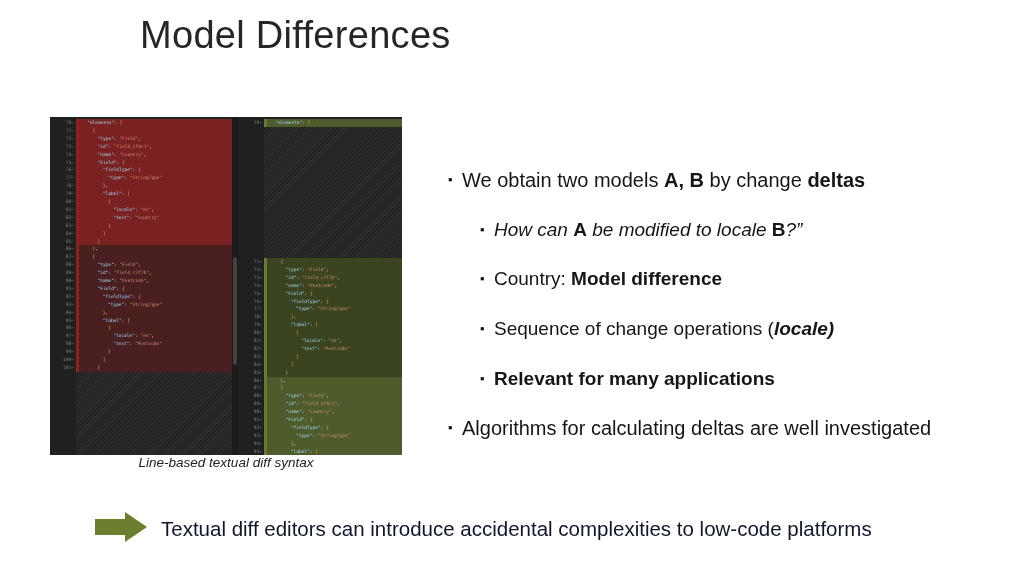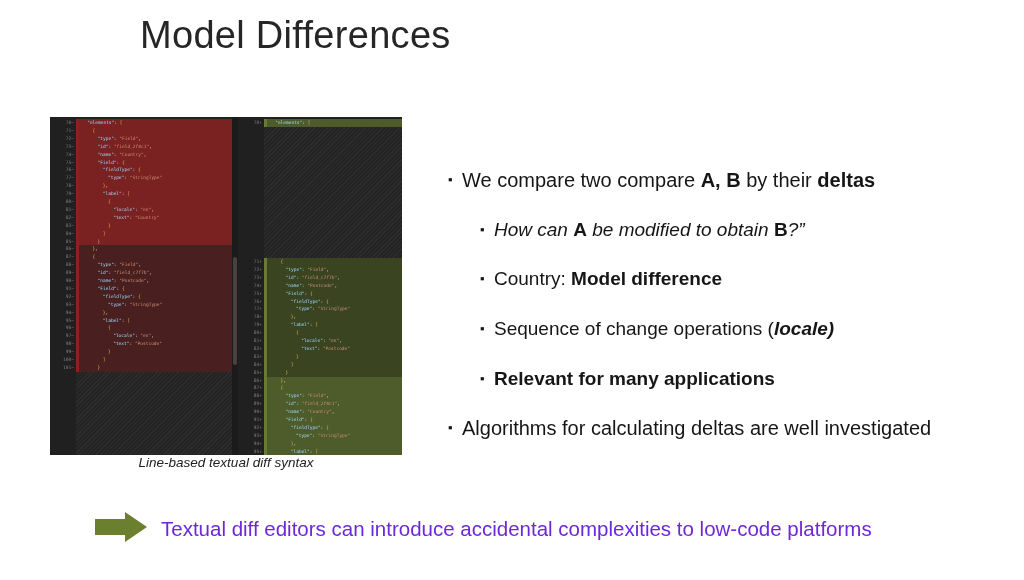--- a/index.html
+++ b/index.html
@@ -137,21 +137,21 @@
 
   
   #callout{
     position:absolute;
     left:95px; top:512px;
     display:flex; align-items:center;
   }
   #callout-arrow{ flex:0 0 auto; margin-right:14px; }
   #callout-text{
     font-size:20.5px;
-    color:#6d28d9;
+    color:#0f172a;
     white-space:nowrap;
   }
 </style>
 </head>
 <body>
 
 <div id="slide-title">Model Differences</div>
 
 <div id="figure">
   <div id="diff-editor">
@@ -301,25 +301,25 @@
     </div>
 
   </div>
 </div>
 
 <div id="figure-caption">Line-based textual diff syntax</div>
 
 <div id="bullets">
     <div class="bullet">
       <span class="marker">▪</span>
-      <span class="btext"><span>We compare two compare </span><span class="b-bold">A, B</span><span> by their </span><span class="b-bold">deltas</span></span>
+      <span class="btext"><span>We obtain two models </span><span class="b-bold">A, B</span><span> by change </span><span class="b-bold">deltas</span></span>
     </div>
     <div class="bullet lvl2">
       <span class="marker">▪</span>
-      <span class="btext"><span class="b-ital">How can </span><span class="b-bold">A</span><span class="b-ital"> be modified to obtain </span><span class="b-bold">B</span><span class="b-ital">?”</span></span>
+      <span class="btext"><span class="b-ital">How can </span><span class="b-bold">A</span><span class="b-ital"> be modified to locale </span><span class="b-bold">B</span><span class="b-ital">?”</span></span>
     </div>
     <div class="bullet lvl2">
       <span class="marker">▪</span>
       <span class="btext"><span>Country: </span><span class="b-bold">Model difference</span></span>
     </div>
     <div class="bullet lvl2">
       <span class="marker">▪</span>
       <span class="btext"><span>Sequence of change operations (</span><span class="b-bi">locale)</span></span>
     </div>
     <div class="bullet lvl2">

